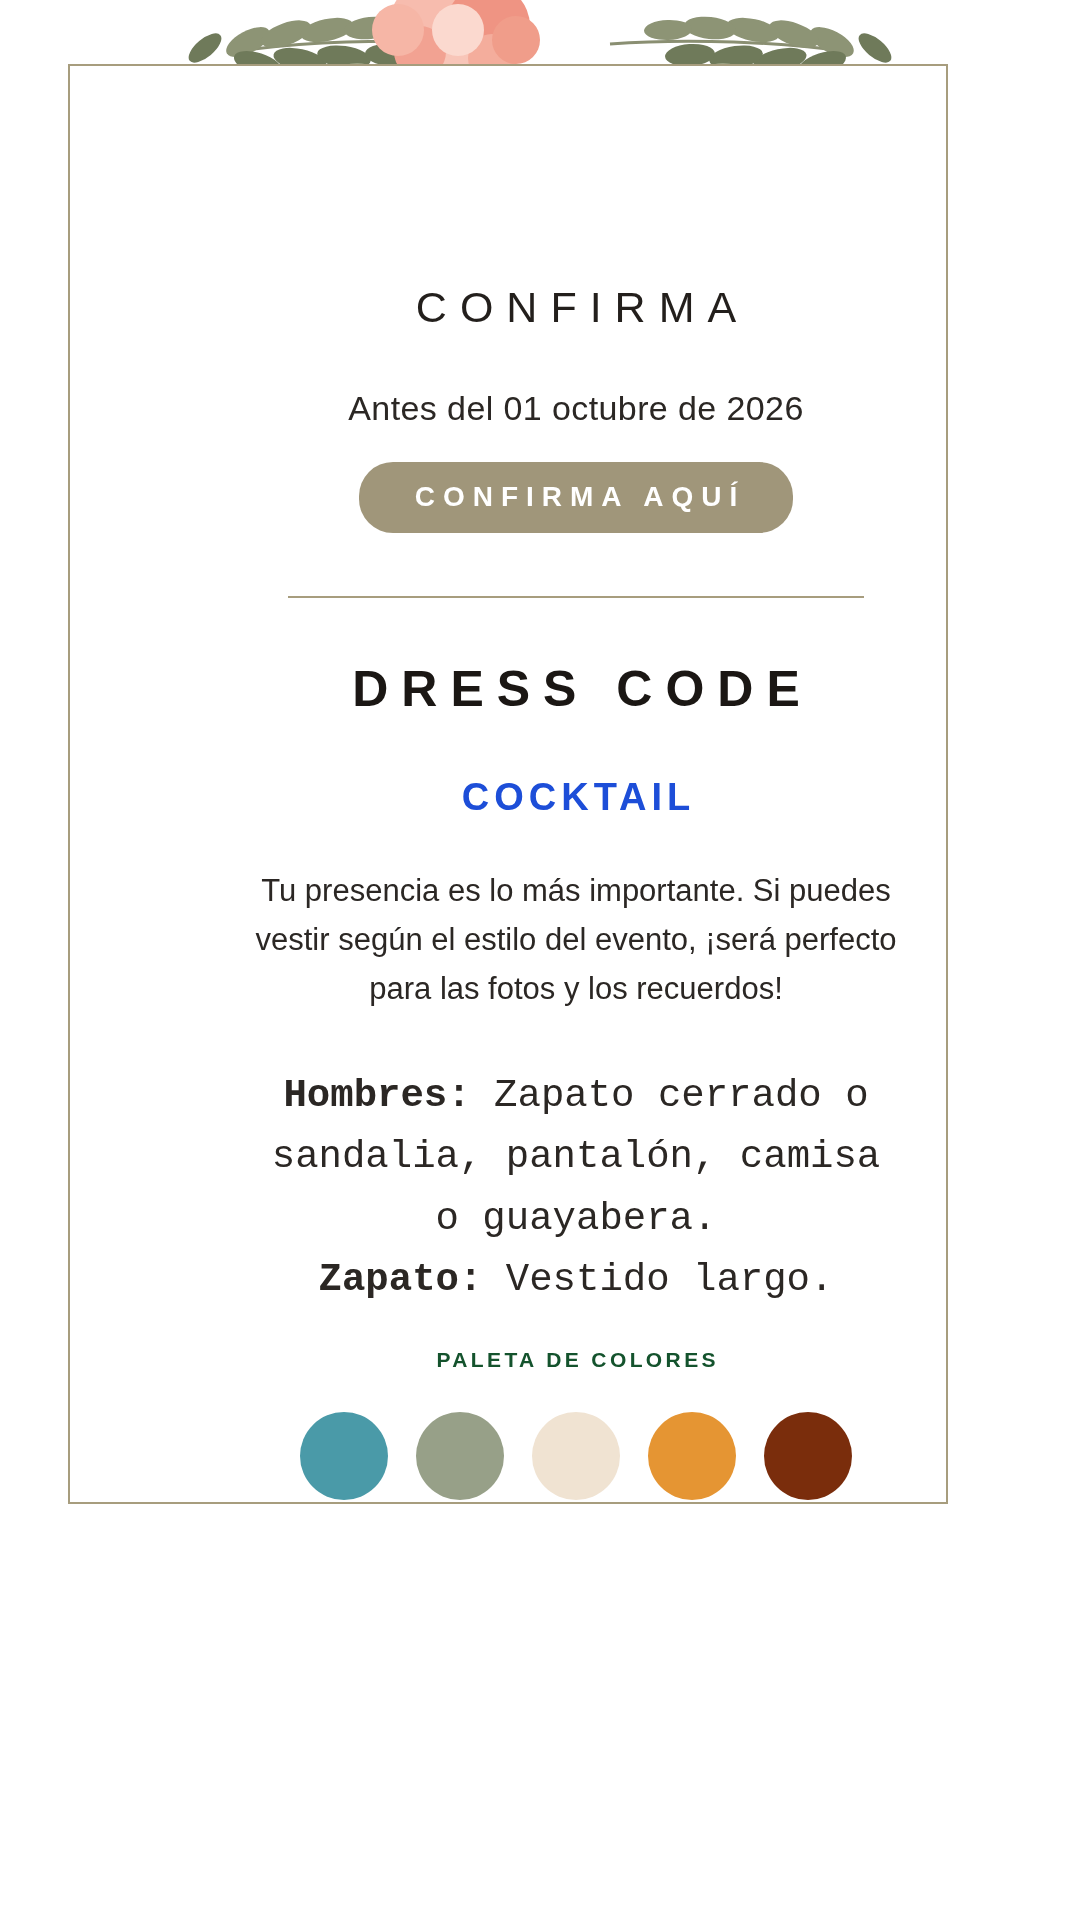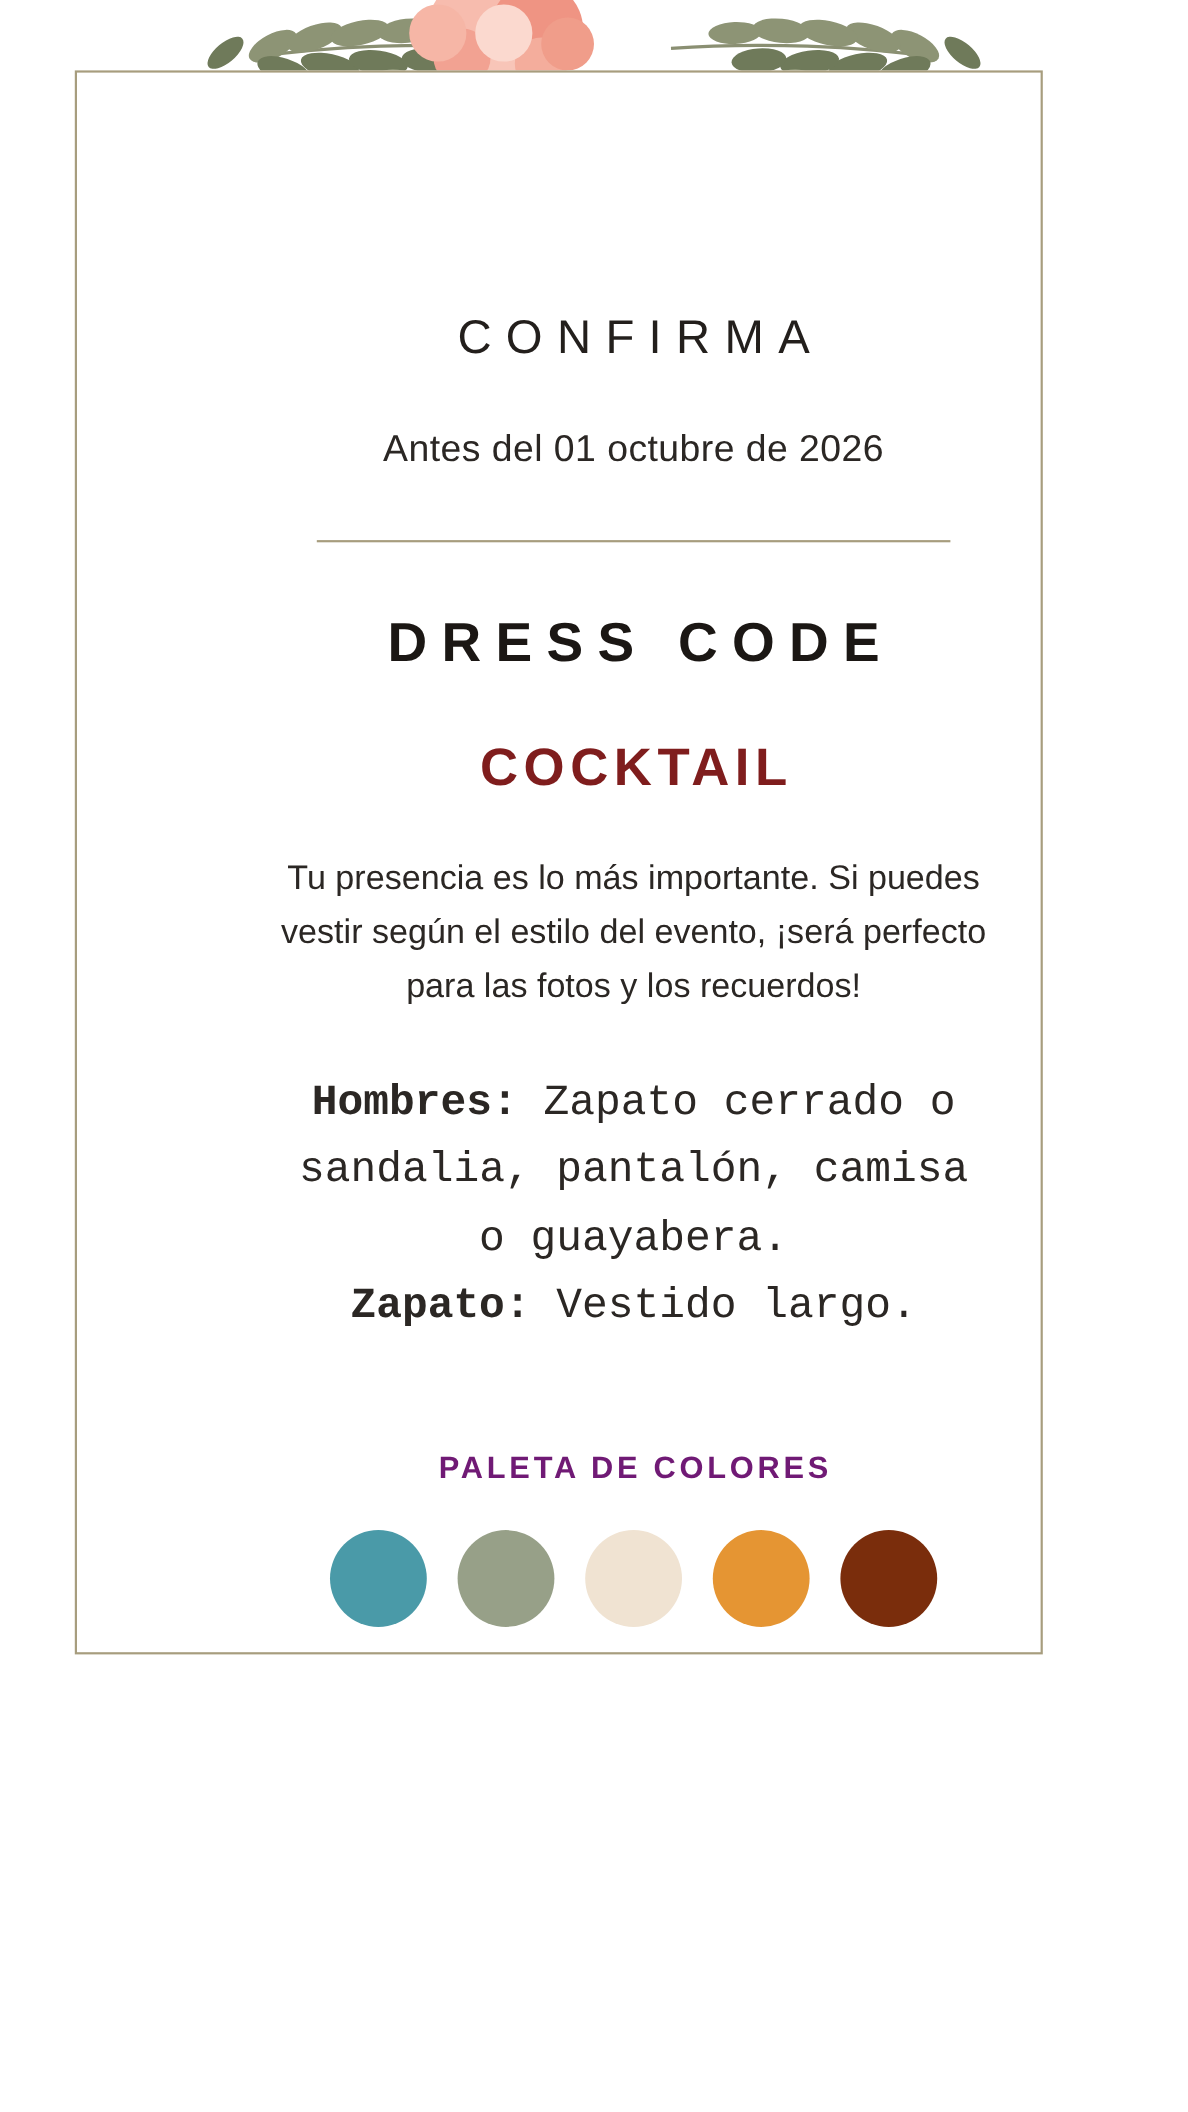--- a/index.html
+++ b/index.html
@@ -105,24 +105,24 @@
     margin-top: 62px;
     font-size: 50px;
     font-weight: 700;
     letter-spacing: 13px;
     color: #1b1714;
     text-indent: 13px;
   }
 
   .cocktail {
     margin-top: 58px;
-    font-size: 48px;
+    font-size: 38px;
     font-weight: 700;
     letter-spacing: 5px;
-    color: #7f1d1d;
+    color: #1d4ed8;
     text-indent: 5px;
   }
 
   .paragraph {
     margin: 48px auto 0 auto;
     width: 660px;
     font-size: 31px;
     line-height: 1.58;
     color: #2b2724;
     font-weight: 400;
@@ -133,25 +133,25 @@
     width: 640px;
     font-size: 39px;
     line-height: 1.58;
     color: #2b2724;
     font-weight: 400;
     font-family: Liberation Mono, monospace;
   }
   .attire b { font-weight: 700; }
 
   .palette-title {
-    margin-top: 100px;
-    font-size: 28px;
+    margin-top: 36px;
+    font-size: 21px;
     font-weight: 700;
     letter-spacing: 3.4px;
-    color: #701a75;
+    color: #14532d;
     text-indent: 3.4px;
   }
 
   .swatches {
     margin-top: 40px;
     display: flex;
     justify-content: center;
     gap: 28px;
   }
   .swatch {
@@ -249,20 +249,23 @@
 </div>
 
 <div class="card" style="border-color: rgb(167, 157, 126);"></div>
 
 <div class="content">
 
   <div class="title-line1">CONFIRMA</div>
 
   <div class="deadline">Antes del 01 octubre de 2026</div>
 
+  <div class="cta-wrap">
+    <button class="cta" style="background: rgb(160, 150, 122);">CONFIRMA AQUÍ</button>
+  </div>
 
   <div class="divider" style="background: rgb(167, 157, 126);"></div>
 
   <div class="dress-code">DRESS CODE</div>
   <div class="cocktail">COCKTAIL</div>
 
   <div class="paragraph">Tu presencia es lo más importante. Si puedes vestir según el estilo del evento, ¡será perfecto para las fotos y los recuerdos!</div>
 
   <div class="attire">
     <b>Hombres:</b><span> Zapato cerrado o sandalia, pantalón, camisa o guayabera.</span><br>

